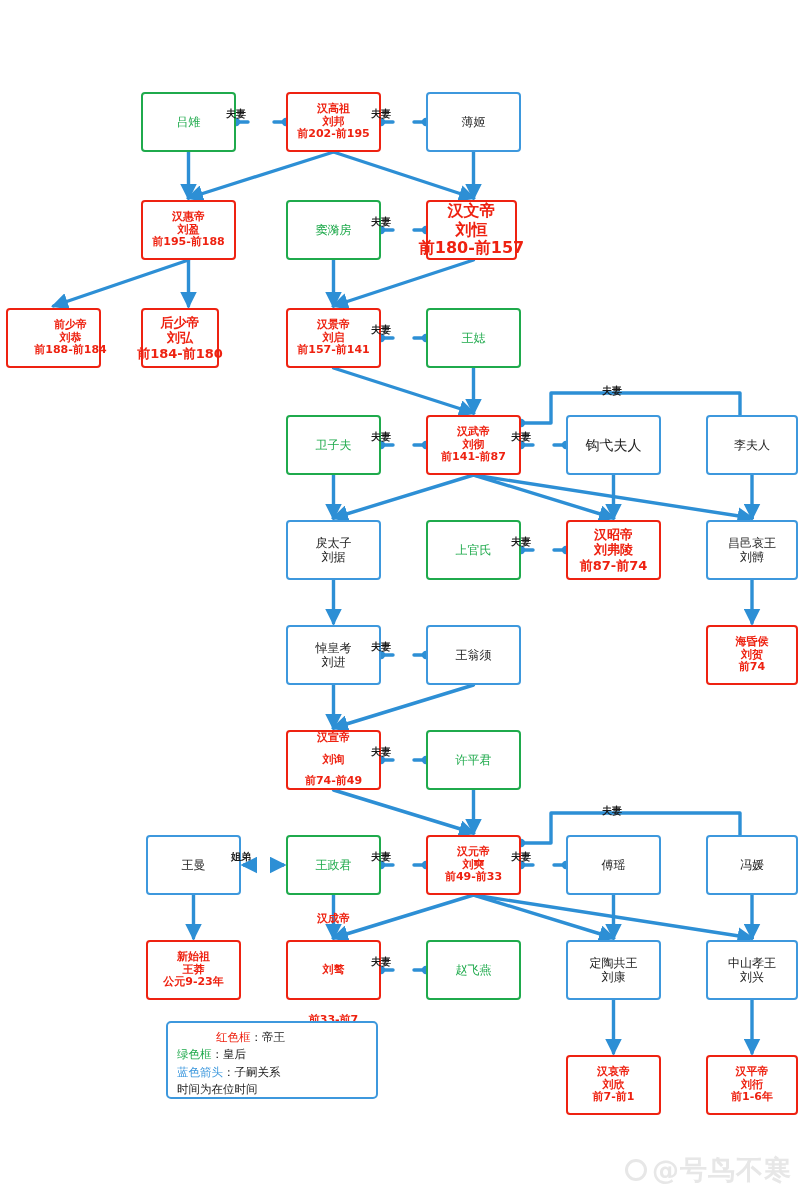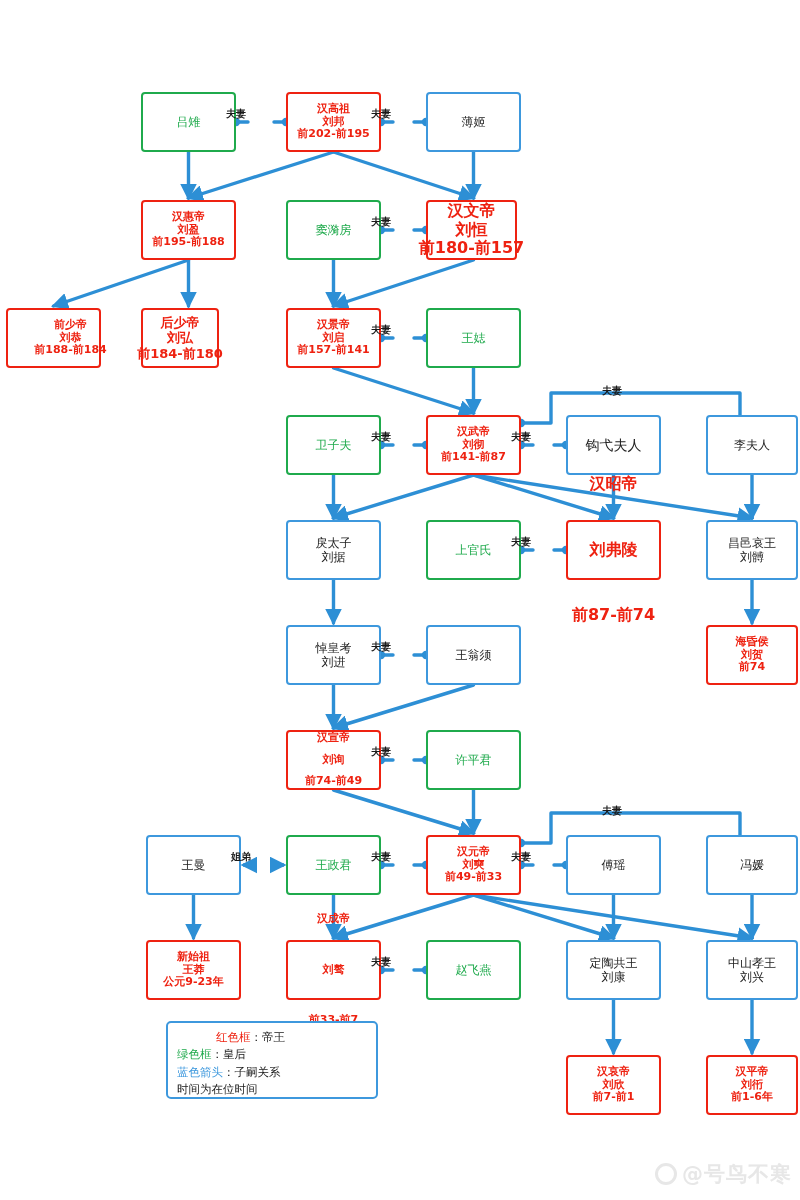--- a/index.html
+++ b/index.html
@@ -21,21 +21,21 @@
        white-space:nowrap;text-align:center;background:transparent;}
 
   .legend{position:absolute;box-sizing:border-box;border:2.5px solid #3d98dd;
           border-radius:5px;background:#fff;padding:6px 9px;font-size:11.5px;
           line-height:1.5;color:#1a1a1a;}
   .legend .k-red{color:#ee2211;margin-left:39px;}
   .legend .k-green{color:#1faa4c;}
   .legend .k-blue{color:#3d98dd;}
 
   .watermark{position:absolute;right:8px;bottom:12px;display:flex;align-items:center;
-             gap:5px;color:#e7e7e7;font-size:21px;font-weight:bold;letter-spacing:1px;}
+             gap:5px;color:#e7e7e7;font-size:27px;font-weight:bold;letter-spacing:1px;}
   .wm-logo{width:22px;height:22px;border-radius:50%;border:3px solid #e7e7e7;
            box-sizing:border-box;}
 </style>
 </head>
 <body>
 
 <div id="canvas">
   <svg id="edges" viewBox="0 0 800 1200" xmlns="http://www.w3.org/2000/svg">
     <defs>
       <marker id="arrow" viewBox="0 0 10 10" refX="8.5" refY="5" markerWidth="5" markerHeight="5" orient="auto-start-reverse">
@@ -195,21 +195,21 @@
       <div class="node n-blue" style="left: 706px; top: 415px; width: 92px; height: 60px; font-size: 12px;">
         <span class="ln">李夫人</span>
       </div>
       <div class="node n-blue" style="left: 286px; top: 520px; width: 95px; height: 60px; font-size: 12px;">
         <span class="ln">戾太子</span>
         <span class="ln">刘据</span>
       </div>
       <div class="node n-green" style="left: 426px; top: 520px; width: 95px; height: 60px; font-size: 12px;">
         <span class="ln">上官氏</span>
       </div>
-      <div class="node n-red" style="left: 566px; top: 520px; width: 95px; height: 60px; font-size: 16px; gap: 47px;">
+      <div class="node n-red" style="left: 566px; top: 520px; width: 95px; height: 60px; font-size: 13px;">
         <span class="ln">汉昭帝</span>
         <span class="ln">刘弗陵</span>
         <span class="ln">前87-前74</span>
       </div>
       <div class="node n-blue" style="left: 706px; top: 520px; width: 92px; height: 60px; font-size: 12px;">
         <span class="ln">昌邑哀王</span>
         <span class="ln">刘髆</span>
       </div>
       <div class="node n-blue" style="left: 286px; top: 625px; width: 95px; height: 60px; font-size: 12px;">
         <span class="ln">悼皇考</span>

